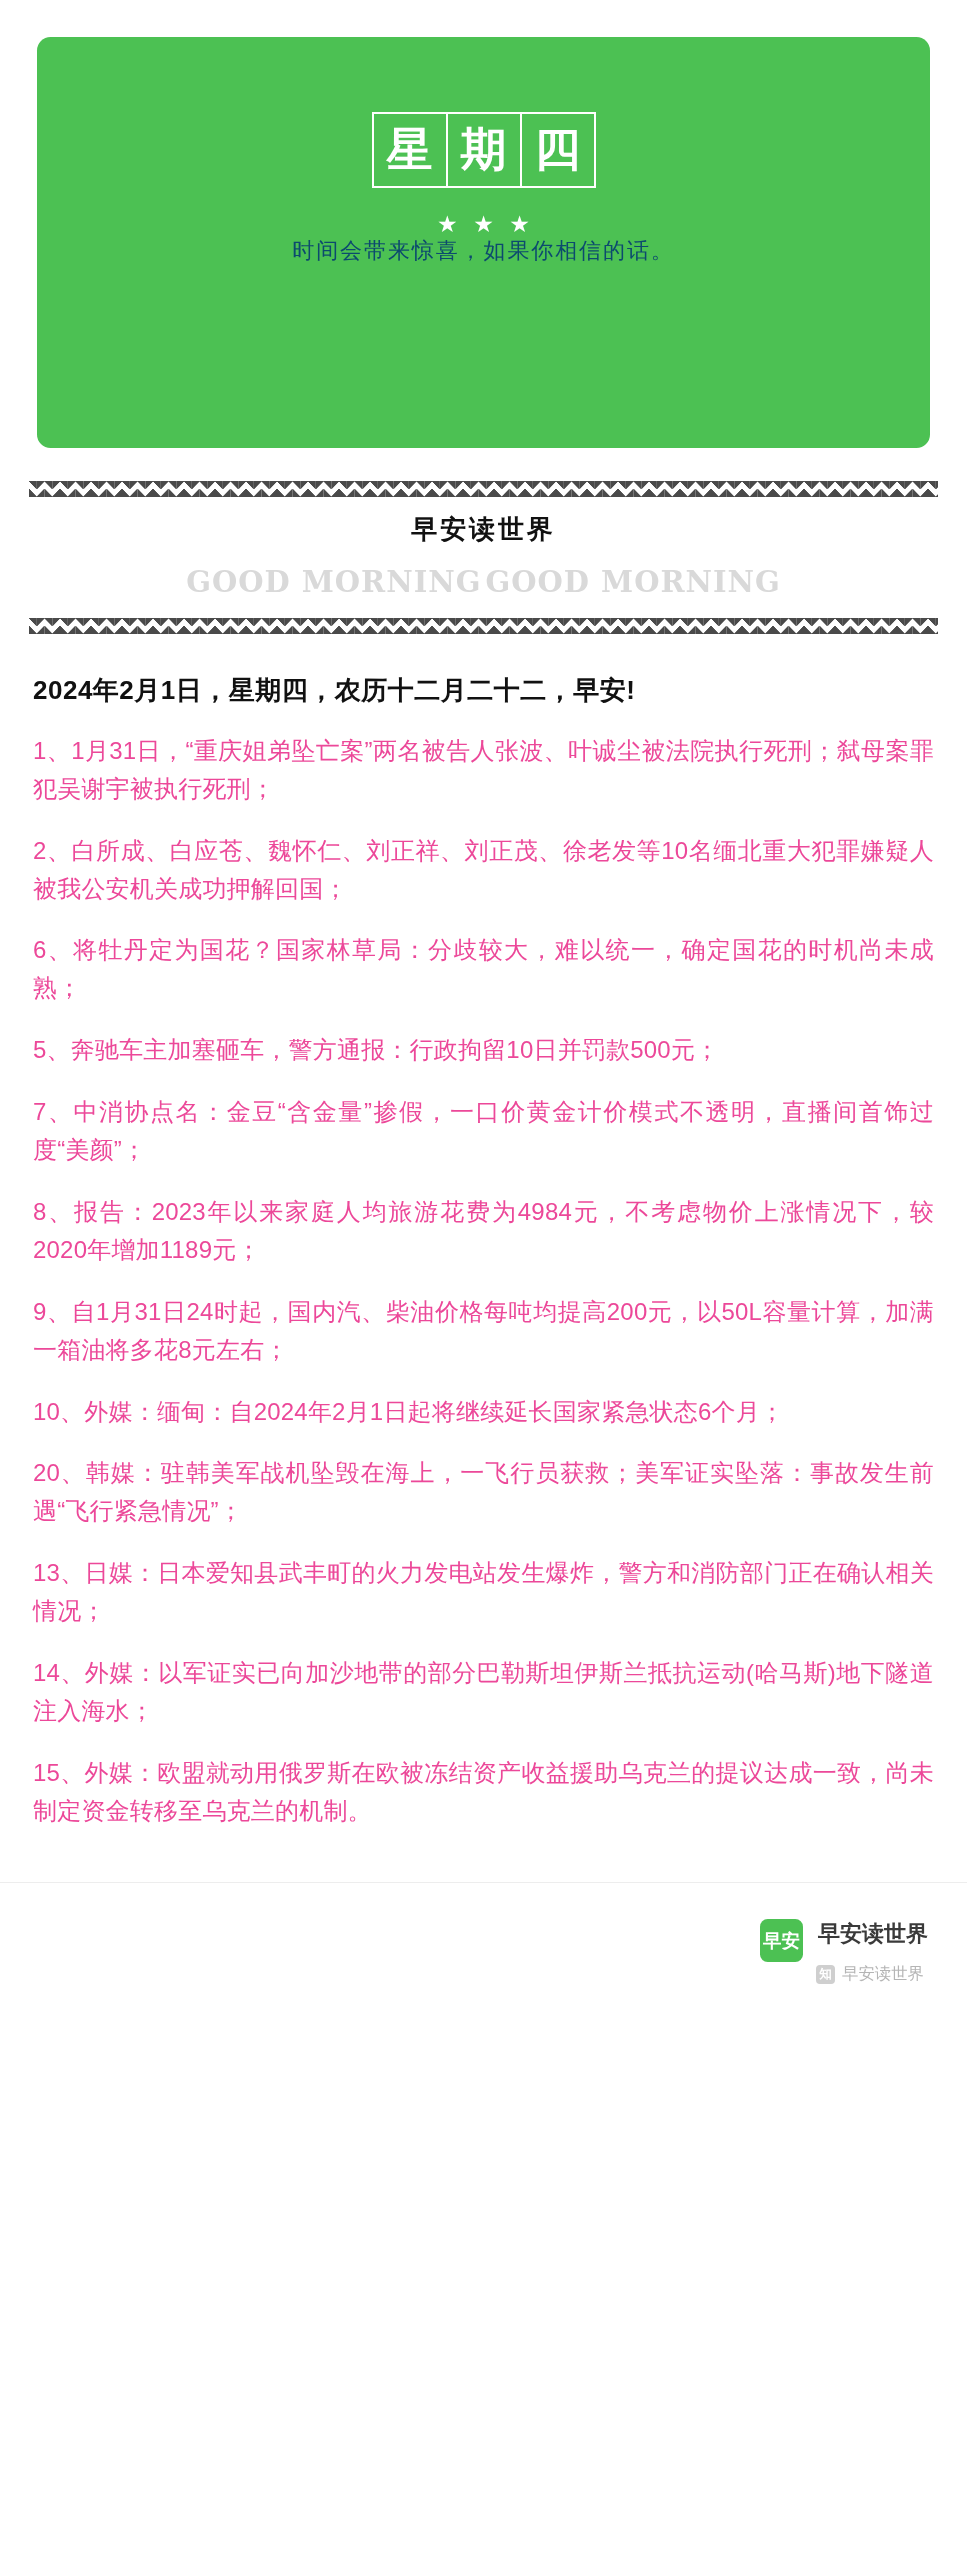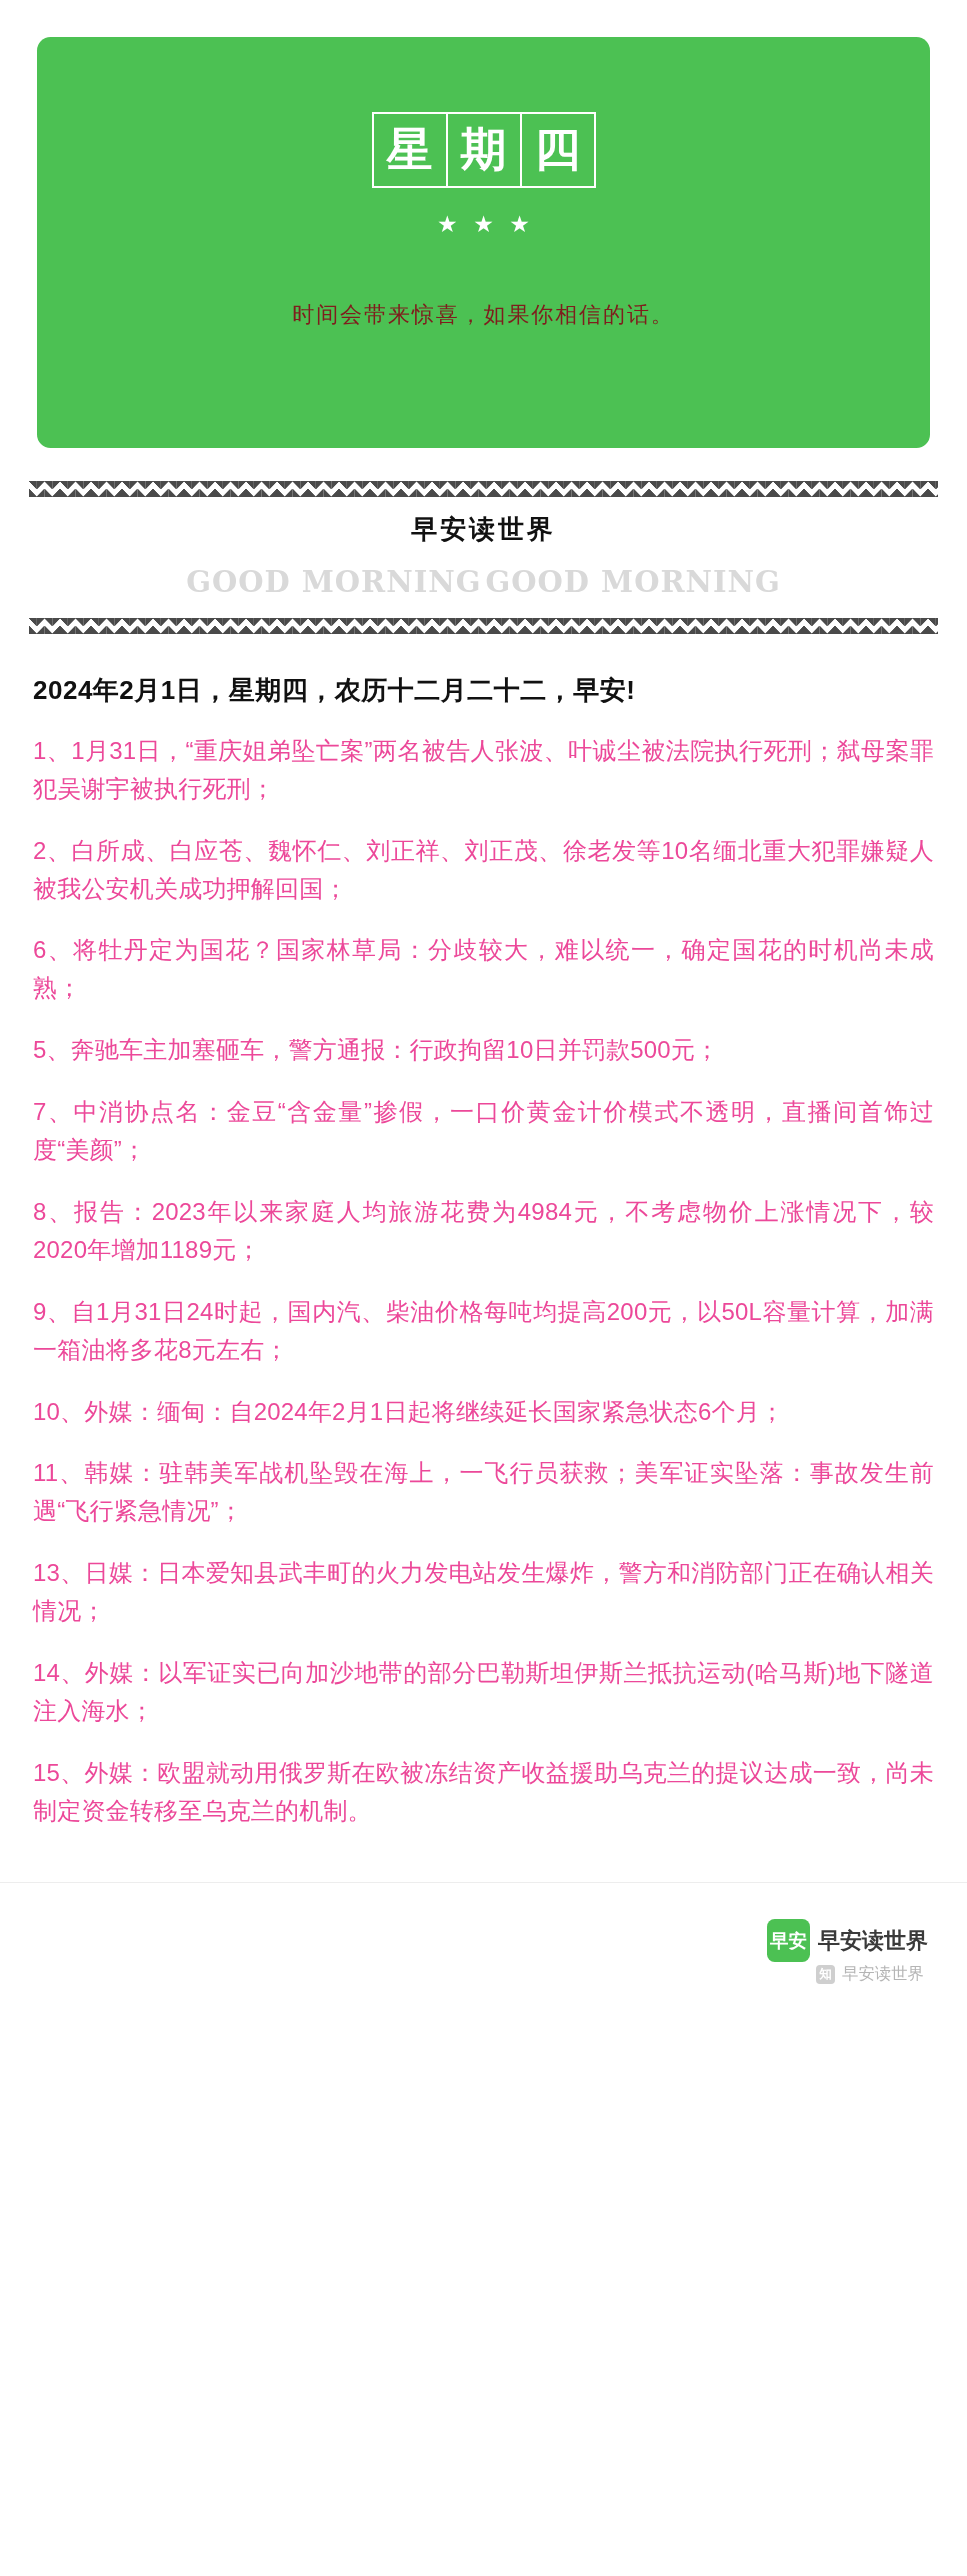--- a/index.html
+++ b/index.html
@@ -58,22 +58,21 @@
 
   .hero-stars {
     margin-top: 25px;
     display: flex;
     gap: 15.5px;
     color: #ffffff;
     font-size: 23px;
     line-height: 1;
   }
   .hero-quote {
-    margin-top: 64px;
-    color: #7f1d1d;
+    color: #0c4a6e;
     font-family: "DejaVu Serif", serif;
     font-size: 22px;
     letter-spacing: 1.9px;
     text-align: left;
   }
 
   
   .zigzag {
     height: 15.5px;
     margin: 33px 29px 0 29px;
@@ -149,22 +148,21 @@
     border-top: 1px solid #ededed;
     display: flex;
     align-items: center;
     justify-content: flex-end;
     padding-right: 39px;
     gap: 13.5px;
     position: relative;
   }
   .footer-badge {
     display: flex;
-    align-items: center;
-    gap: 8px;
+    gap: 15px;
   }
   .footer-avatar {
     width: 43px;
     height: 43px;
     border-radius: 7.7px;
     background: #4cc153;
     color: #ffffff;
     display: flex;
     align-items: center;
     justify-content: center;
@@ -235,21 +233,21 @@
     <div class="article-date">2024年2月1日，星期四，农历十二月二十二，早安!</div>
 
     <p class="news-item">1、1月31日，“重庆姐弟坠亡案”两名被告人张波、叶诚尘被法院执行死刑；弑母案罪犯吴谢宇被执行死刑；</p>
     <p class="news-item">2、白所成、白应苍、魏怀仁、刘正祥、刘正茂、徐老发等10名缅北重大犯罪嫌疑人被我公安机关成功押解回国；</p>
     <p class="news-item">6、将牡丹定为国花？国家林草局：分歧较大，难以统一，确定国花的时机尚未成熟；</p>
     <p class="news-item">5、奔驰车主加塞砸车，警方通报：行政拘留10日并罚款500元；</p>
     <p class="news-item">7、中消协点名：金豆“含金量”掺假，一口价黄金计价模式不透明，直播间首饰过度“美颜”；</p>
     <p class="news-item">8、报告：2023年以来家庭人均旅游花费为4984元，不考虑物价上涨情况下，较2020年增加1189元；</p>
     <p class="news-item">9、自1月31日24时起，国内汽、柴油价格每吨均提高200元，以50L容量计算，加满一箱油将多花8元左右；</p>
     <p class="news-item">10、外媒：缅甸：自2024年2月1日起将继续延长国家紧急状态6个月；</p>
-    <p class="news-item">11、韩媒：驻韩美军战机坠毁在海上，一飞行员获救；美军证实坠落：事故发生前遇“飞行紧急情况”；</p>
+    <p class="news-item">20、韩媒：驻韩美军战机坠毁在海上，一飞行员获救；美军证实坠落：事故发生前遇“飞行紧急情况”；</p>
     <p class="news-item">13、日媒：日本爱知县武丰町的火力发电站发生爆炸，警方和消防部门正在确认相关情况；</p>
     <p class="news-item">14、外媒：以军证实已向加沙地带的部分巴勒斯坦伊斯兰抵抗运动(哈马斯)地下隧道注入海水；</p>
     <p class="news-item">15、外媒：欧盟就动用俄罗斯在欧被冻结资产收益援助乌克兰的提议达成一致，尚未制定资金转移至乌克兰的机制。</p>
   </div>
 
   <div class="footer">
     <div class="footer-badge">
       <div class="footer-avatar">早安</div>
       <div class="footer-name">早安读世界</div>
     </div>

